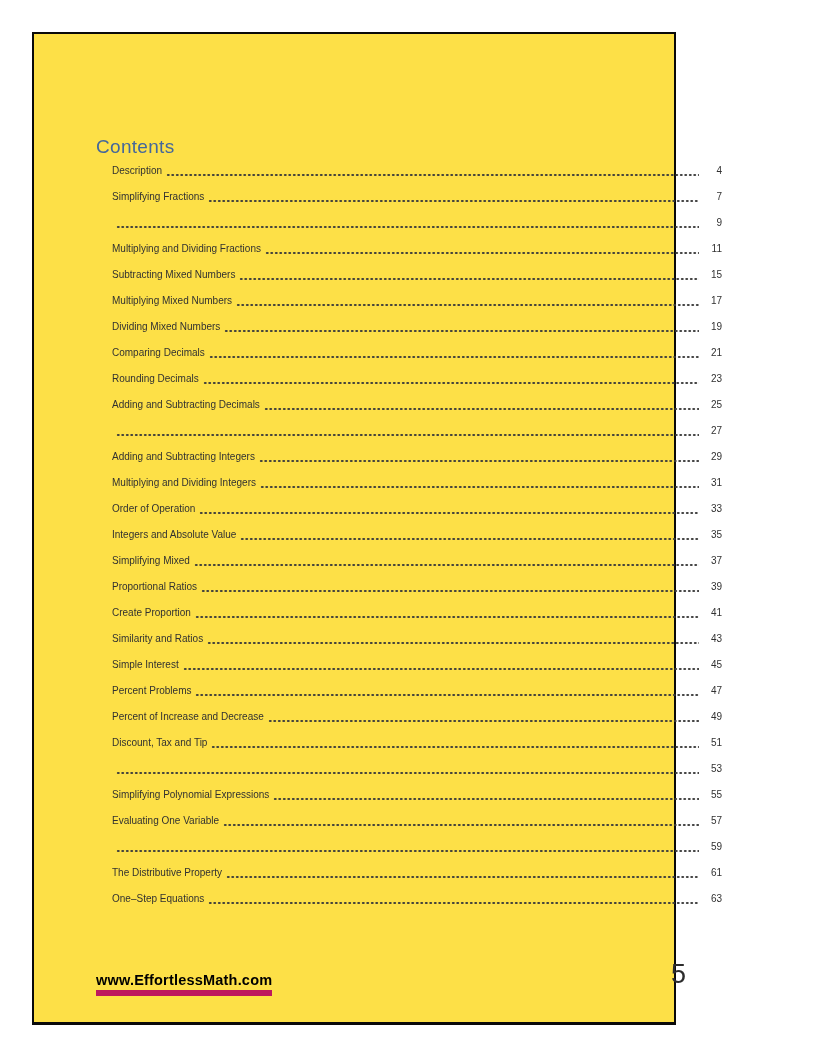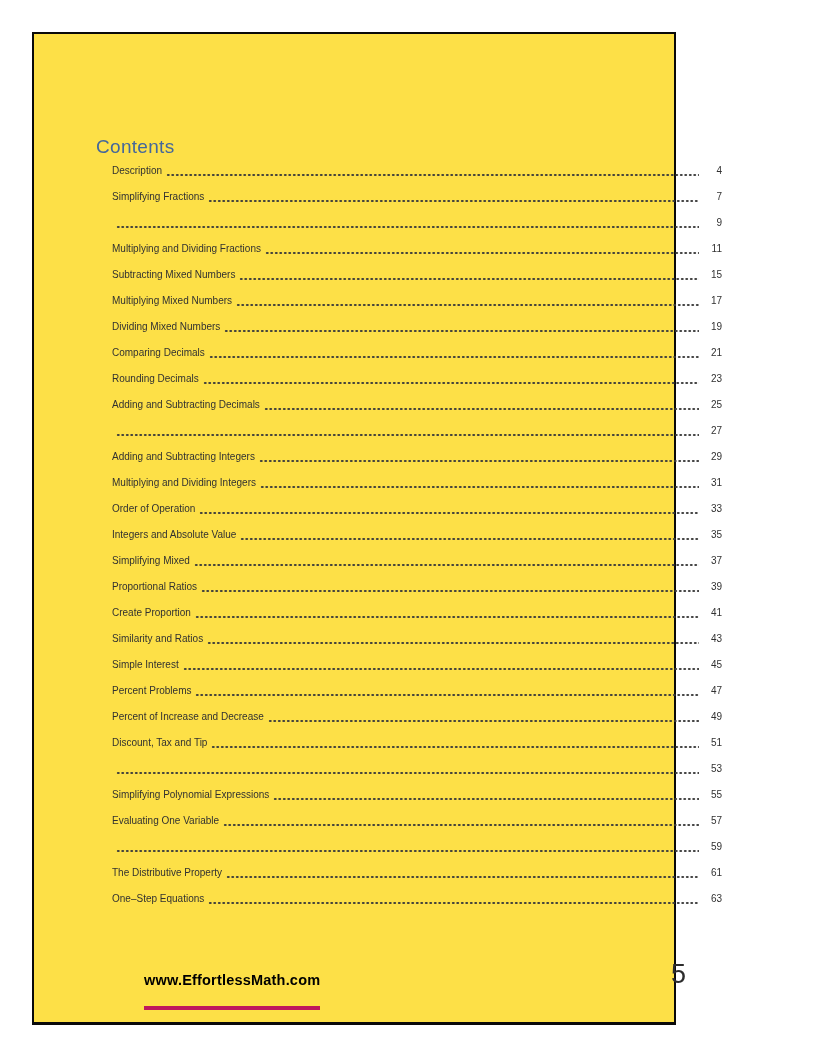--- a/index.html
+++ b/index.html
@@ -64,25 +64,24 @@
     line-height: 26px;
     white-space: nowrap;
   }
   .footer-site {
     position: absolute;
     left: 62px; top: 938px;
     font-size: 14.5px;
     font-weight: 700;
     letter-spacing: 0.2px;
     color: #000;
-    border-bottom: 4px solid #be185d;
-    padding-bottom: 18px;
+    border-bottom: 6px solid #be185d;
+    padding-bottom: 2px;
     text-decoration: none;
     cursor: pointer;
-    margin-left: 48px;
   }
   .footer-pagenum {
     position: absolute;
     left: 637px; top: 925px;
     font-size: 27px;
     font-weight: 400;
     color: #2c2c2c;
   }
 </style>
 </head>

